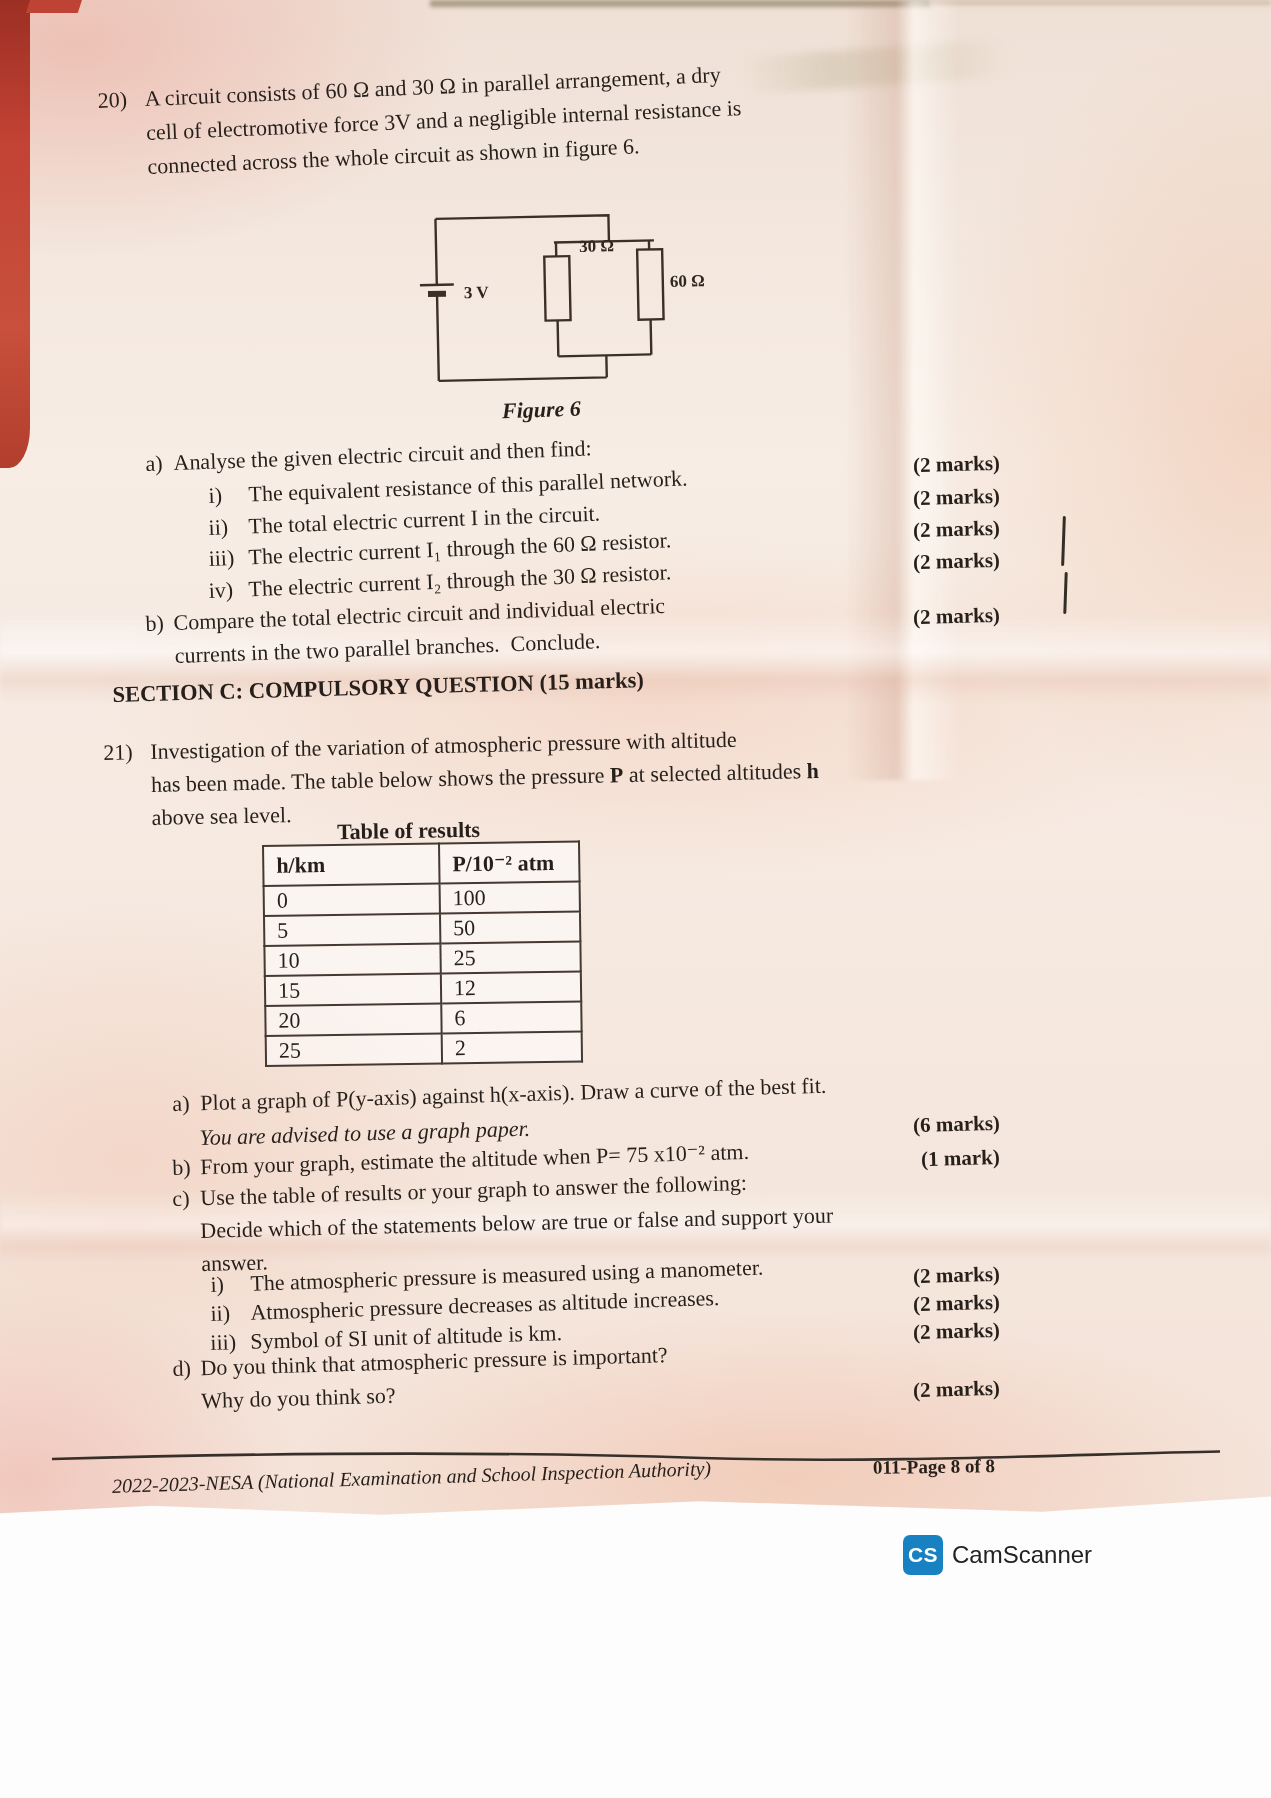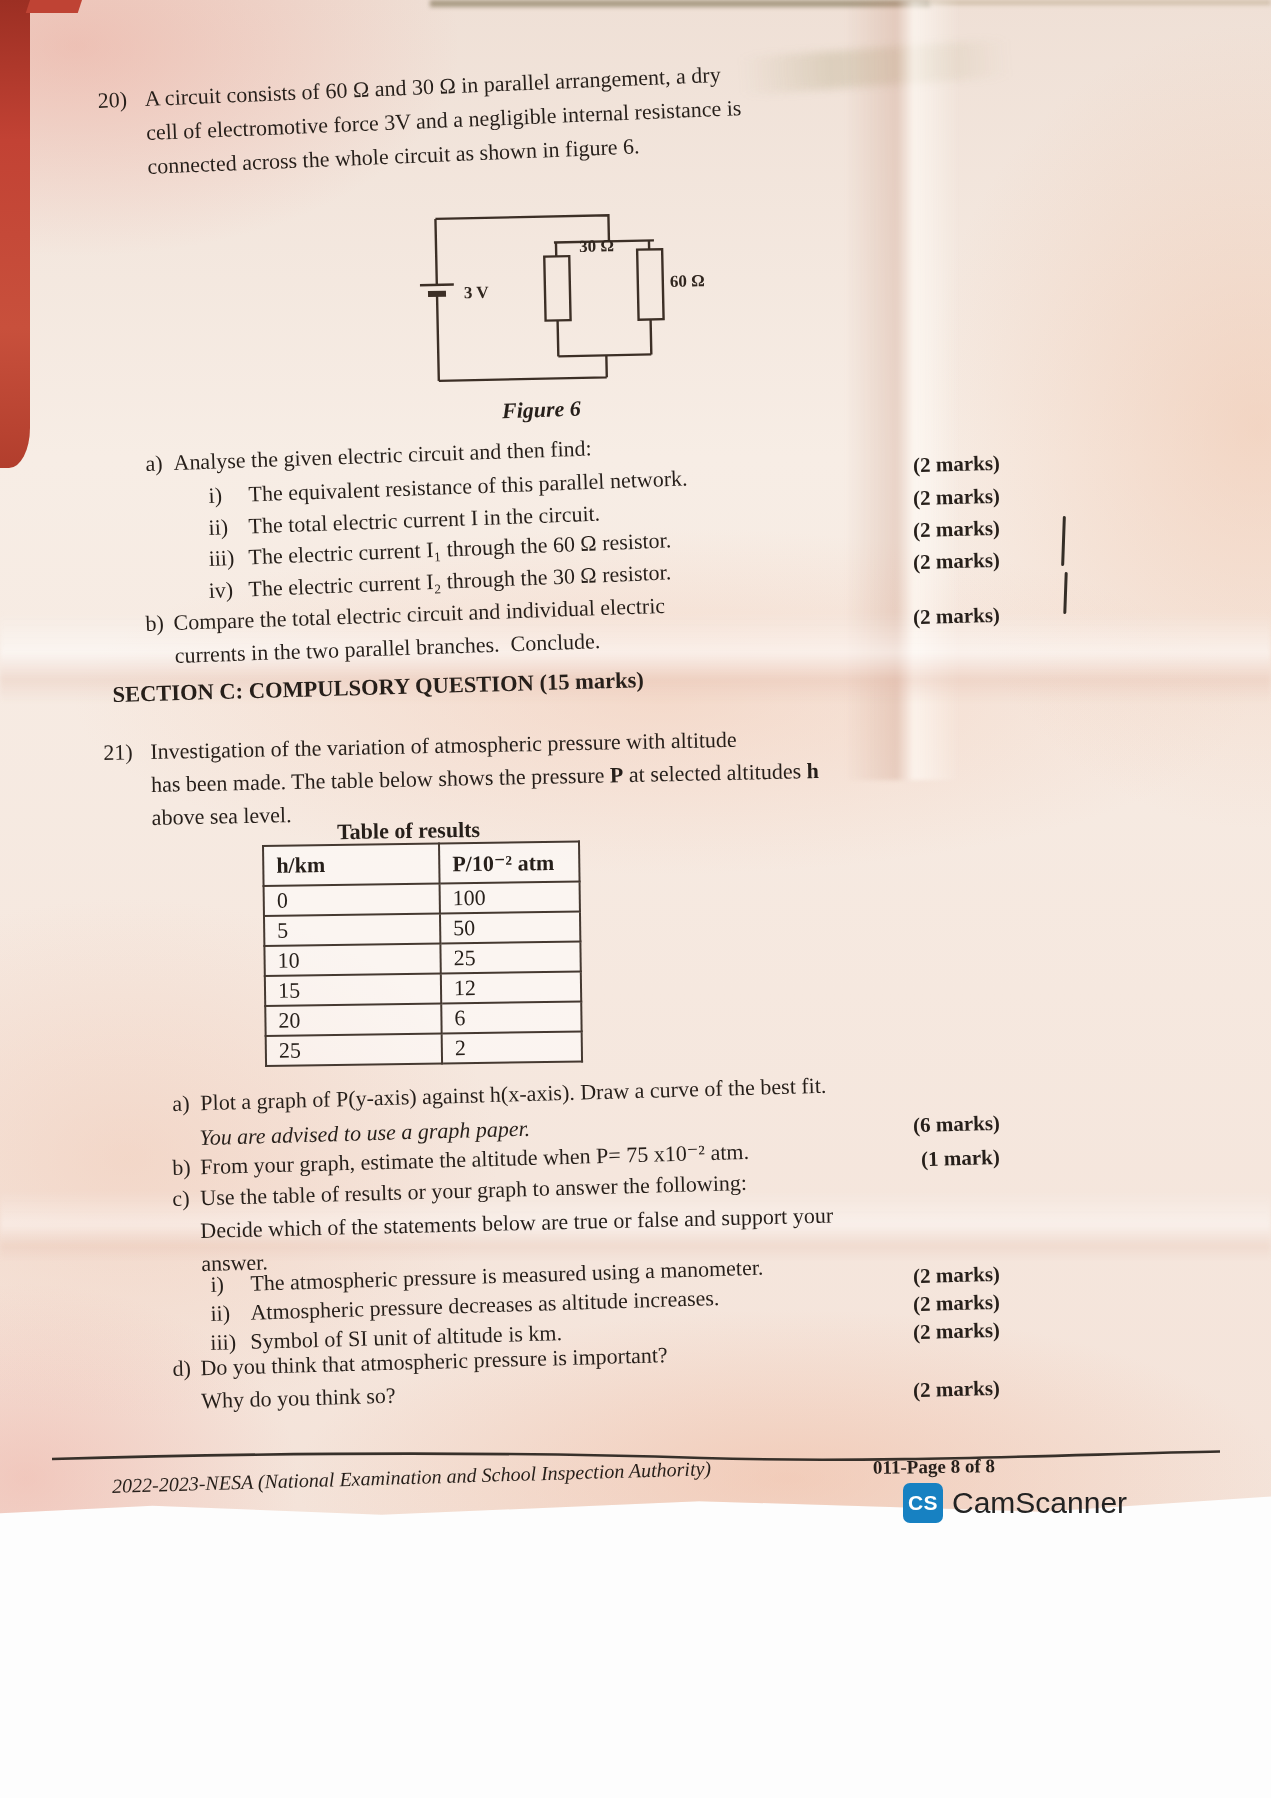--- a/index.html
+++ b/index.html
@@ -98,25 +98,25 @@
   .mk{position:absolute;right:0;font-weight:bold;font-size:21px;white-space:nowrap;transform:rotate(-1.6deg);}
   .mk-i{top:452px;} .mk-ii{top:485px;} .mk-iii{top:517px;} .mk-iv{top:549px;} .mk-b{top:604px;}
   .mk-21a{top:1112px;} .mk-21b{top:1146px;}
   .mk-ci{top:1263px;} .mk-cii{top:1291px;} .mk-ciii{top:1319px;} .mk-d{top:1377px;}
 
   .footer-rule{position:absolute;left:52px;top:1448px;}
   .footer-left{position:absolute;left:112px;top:1466px;font-style:italic;font-size:20px;transform:rotate(-1.7deg);white-space:nowrap;}
   .footer-right{position:absolute;left:873px;top:1456px;font-weight:bold;font-size:19px;transform:rotate(-0.8deg);white-space:nowrap;}
 
   
-  .camscanner{position:absolute;left:903px;top:1483px;display:flex;align-items:center;gap:9px;
+  .camscanner{position:absolute;left:903px;top:1535px;display:flex;align-items:center;gap:9px;
     font-family:"Liberation Sans","DejaVu Sans",sans-serif;}
   .cs-badge{width:40px;height:40px;border-radius:7px;background:#1781c2;color:#fff;
     display:flex;align-items:center;justify-content:center;font-weight:bold;font-size:21px;letter-spacing:.5px;}
-  .cs-name{font-size:30px;color:#222;}
+  .cs-name{font-size:24px;color:#222;}
 </style>
 </head>
 <body>
 
 <div class="paper">
   <div class="red-strip"></div>
   <div class="top-edge"></div>
   <div class="top-edge2"></div>
   <div class="smudge-tr"></div>
   <div class="fold-v"></div>

